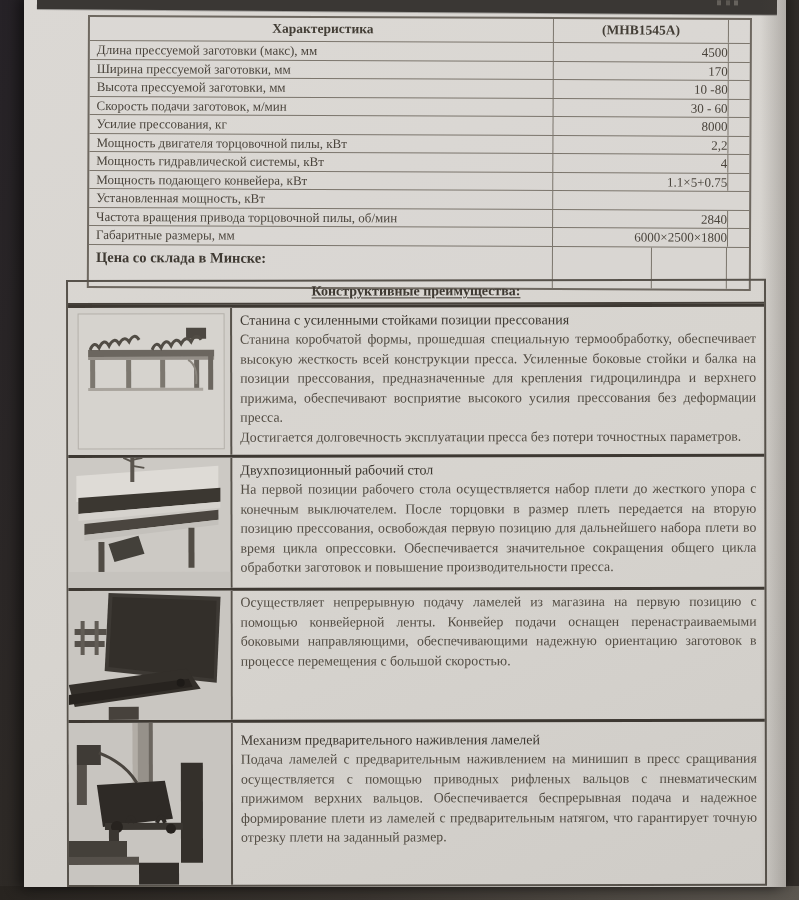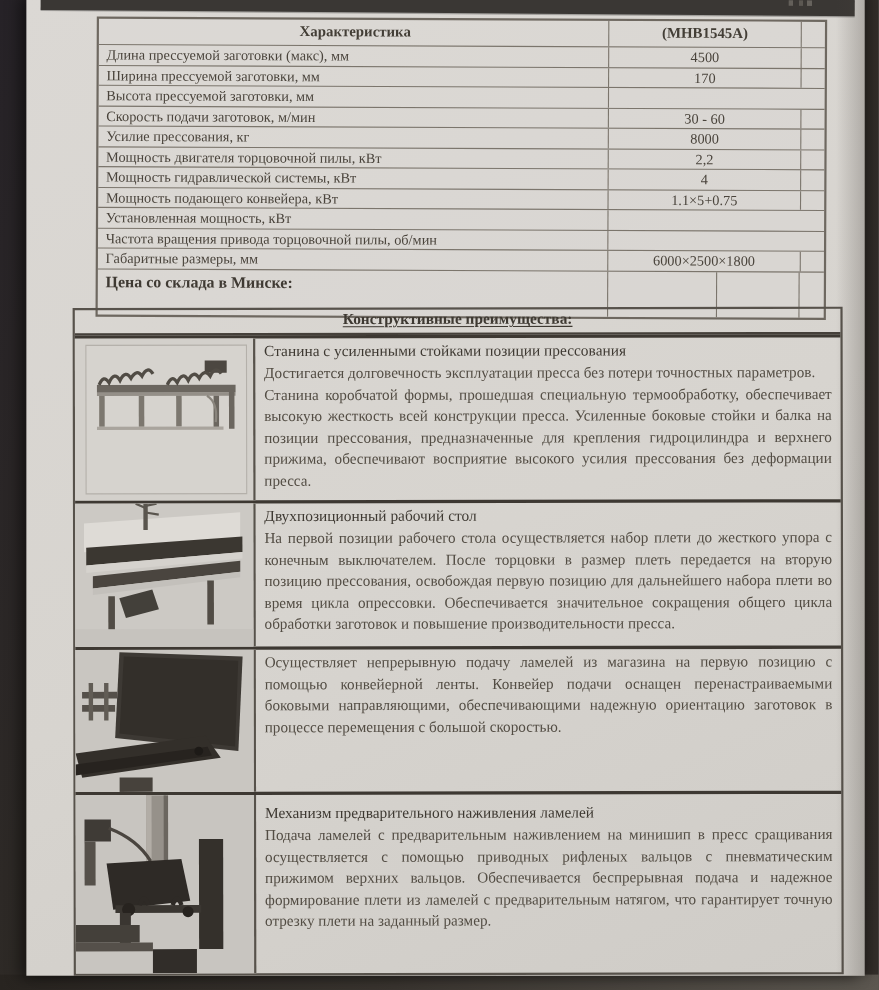--- a/index.html
+++ b/index.html
@@ -36,21 +36,21 @@
   
   .spec{
     position:absolute;left:64px;top:21px;width:660px;
     border:2px solid #6e6860;background:rgba(222,219,214,.35);
     transform:rotate(0.25deg);transform-origin:top left;
     color:#4a443c;font-size:13px;
   }
   .spec-row{display:flex;border-top:1px solid #7b756c;}
   .spec-row:first-child{border-top:none;}
   .spec .c1{width:452px;padding:0 4px 0 7px;border-right:1px solid #7b756c;line-height:17px;height:17.5px;white-space:nowrap;overflow:hidden;}
-  .spec .c2{width:174px;border-right:1px solid #7b756c;text-align:center;line-height:17px;height:17.5px;}
+  .spec .c2{width:174px;border-right:1px solid #7b756c;text-align:right;line-height:17px;height:17.5px;}
   .spec .c3{flex:1;}
   .spec-head .c1,.spec-head .c2{font-weight:bold;text-align:center;height:23px;line-height:22px;font-size:13.5px;color:#433e36;}
   .price-row{height:41px;}
   .price-row .c1{font-weight:bold;font-size:14.5px;height:41px;line-height:24px;color:#3f3a33;}
   .price-row .c2a{width:98px;border-right:1px solid #7b756c;}
   .price-row .c2b{width:74px;border-right:1px solid #7b756c;}
 
   
   .adv{
     position:absolute;left:42px;top:286px;width:696px;
@@ -93,20 +93,21 @@
       <div class="c2">4500</div>
       <div class="c3"></div>
     </div>
     <div class="spec-row">
       <div class="c1">Ширина прессуемой заготовки, мм</div>
       <div class="c2">170</div>
       <div class="c3"></div>
     </div>
     <div class="spec-row">
       <div class="c1">Высота прессуемой заготовки, мм</div>
+      <div class="c2">10 -80</div>
       <div class="c3"></div>
     </div>
     <div class="spec-row">
       <div class="c1">Скорость подачи заготовок, м/мин</div>
       <div class="c2">30 - 60</div>
       <div class="c3"></div>
     </div>
     <div class="spec-row">
       <div class="c1">Усилие прессования, кг</div>
       <div class="c2">8000</div>
@@ -126,20 +127,21 @@
       <div class="c1">Мощность подающего конвейера, кВт</div>
       <div class="c2">1.1×5+0.75</div>
       <div class="c3"></div>
     </div>
     <div class="spec-row">
       <div class="c1">Установленная мощность, кВт</div>
       <div class="c3"></div>
     </div>
     <div class="spec-row">
       <div class="c1">Частота вращения привода торцовочной пилы, об/мин</div>
+      <div class="c2">2840</div>
       <div class="c3"></div>
     </div>
     <div class="spec-row">
       <div class="c1">Габаритные размеры, мм</div>
       <div class="c2">6000×2500×1800</div>
       <div class="c3"></div>
     </div>
 
     <div class="spec-row price-row">
       <div class="c1">Цена со склада в Минске:</div>
@@ -166,22 +168,22 @@
           <rect x="58" y="52" width="5" height="28" fill="#7c776f"></rect>
           <rect x="92" y="52" width="5" height="28" fill="#7c776f"></rect>
           <rect x="126" y="52" width="5" height="30" fill="#6b665f"></rect>
           <rect x="140" y="46" width="5" height="36" fill="#6b665f"></rect>
           <path d="M120 52 q10 6 8 24" stroke="#8a857d" stroke-width="2" fill="none"></path>
           <rect x="20" y="80" width="115" height="3" fill="#a9a49d"></rect>
         </svg>
       </div>
       <div class="adv-text-cell">
         <div class="adv-title">Станина с усиленными стойками позиции прессования</div>
+        <div class="adv-p">Станина коробчатой формы, прошедшая специальную термообработку, обеспечивает высокую жесткость всей конструкции пресса. Усиленные боковые стойки и балка на позиции прессования, предназначенные для крепления гидроцилиндра и верхнего прижима, обеспечивают восприятие высокого усилия прессования без деформации пресса.</div>
         <div class="adv-p">Достигается долговечность эксплуатации пресса без потери точностных параметров.</div>
-        <div class="adv-p">Станина коробчатой формы, прошедшая специальную термообработку, обеспечивает высокую жесткость всей конструкции пресса. Усиленные боковые стойки и балка на позиции прессования, предназначенные для крепления гидроцилиндра и верхнего прижима, обеспечивают восприятие высокого усилия прессования без деформации пресса.</div>
       </div>
     </div>
 
     <div class="adv-row h130">
       <div class="adv-photo-cell">
         <svg viewBox="0 0 162 130" preserveAspectRatio="none">
           <rect x="0" y="0" width="162" height="130" fill="#ccc9c4"></rect>
           <polygon points="8,18 150,8 150,34 8,44" fill="#dedbd6"></polygon>
           <rect x="62" y="0" width="4" height="24" fill="#5a554e"></rect>
           <path d="M64 2 l10 -2 m-10 4 l-9 -4 m9 8 l12 2" stroke="#5a554e" stroke-width="2" fill="none"></path>

